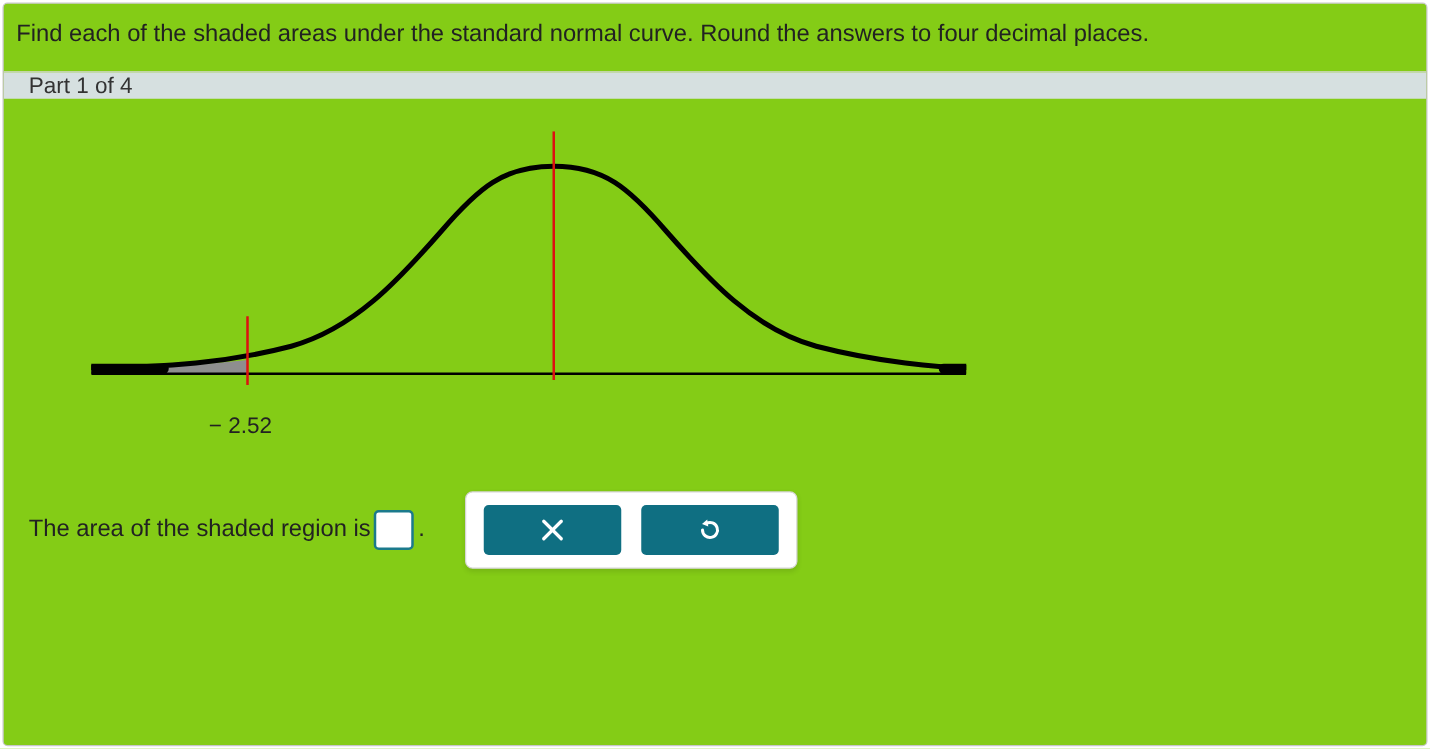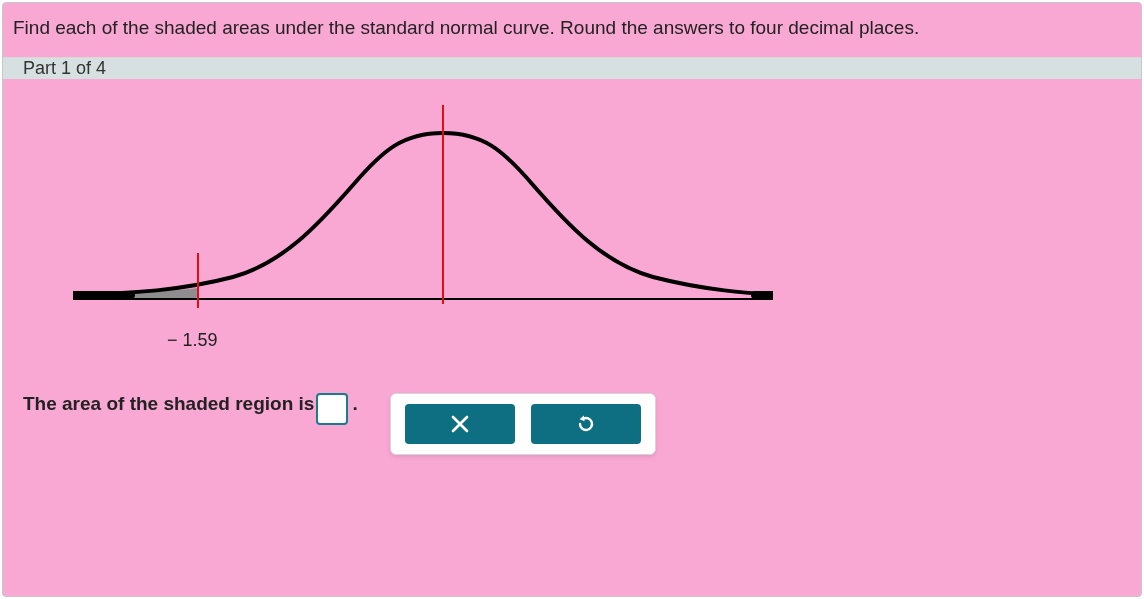--- a/index.html
+++ b/index.html
@@ -12,21 +12,21 @@
     height: 599px;
     background: #fff;
   }
   .frame {
     border: 1px solid #c7c7c7;
     border-radius: 4px;
     margin: 2px;
     width: 1140px;
     height: 595px;
     overflow: hidden;
-    background: #f9a8d4;
+    background: #84cc16;
   }
   .question {
     padding: 14px 12px 18px 10px;
     font-size: 19px;
     border-bottom: 1px solid #d8d8d8;
   }
   .part-header {
     background: #d6e0e0;
     padding: 0 20px;
     font-size: 18px;
@@ -40,23 +40,23 @@
     margin-top: 4px;
   }
   .tick-label {
     font-size: 18px;
     color: #222;
     margin-left: 94px;
     margin-top: 10px;
   }
   .answer-row {
     display: flex;
+    align-items: center;
     gap: 2px;
     margin-top: 42px;
-    font-weight: bold;
   }
   .answer-text {
     font-size: 19px;
   }
   .answer-input {
     width: 32px;
     height: 32px;
     border: 2px solid #1b7a8c;
     border-radius: 4px;
     background: #fff;
@@ -121,21 +121,21 @@
                  C 630 185, 680 189, 700 189" fill="none" stroke="#000" stroke-width="4" stroke-linecap="round"></path>
 
         <line x1="0" y1="190" x2="58" y2="190" stroke="#000" stroke-width="8" stroke-linecap="round"></line>
 
         <line x1="682" y1="190" x2="700" y2="190" stroke="#000" stroke-width="8" stroke-linecap="round"></line>
 
         <line x1="370" y1="0" x2="370" y2="199" stroke="#d11" stroke-width="2"></line>
 
         <line x1="125" y1="148" x2="125" y2="203" stroke="#d11" stroke-width="2"></line>
       </svg>
-      <div class="tick-label">− 1.59</div>
+      <div class="tick-label">− 2.52</div>
     </div>
 
     <div class="answer-row">
       <span class="answer-text">The area of the shaded region is</span>
       <span class="answer-input"></span>
       <span class="period">.</span>
 
       <div class="btn-panel">
         <button class="btn" aria-label="clear">
           <svg width="20" height="20" viewBox="0 0 20 20">

